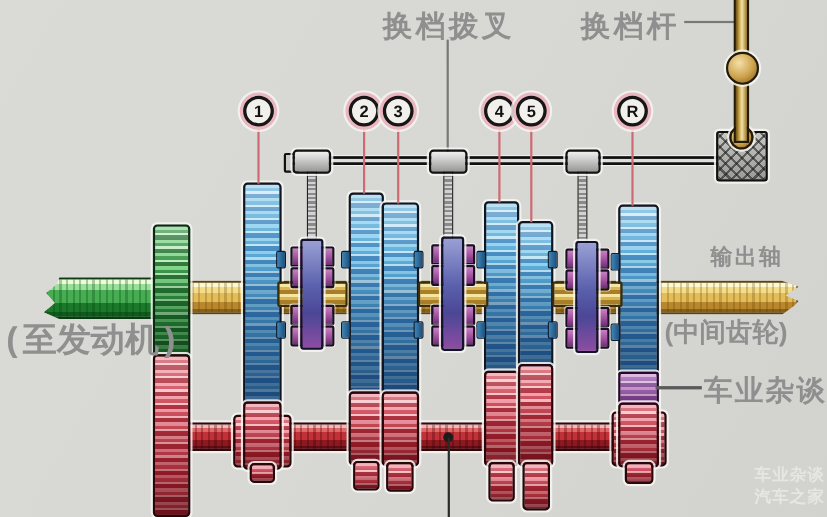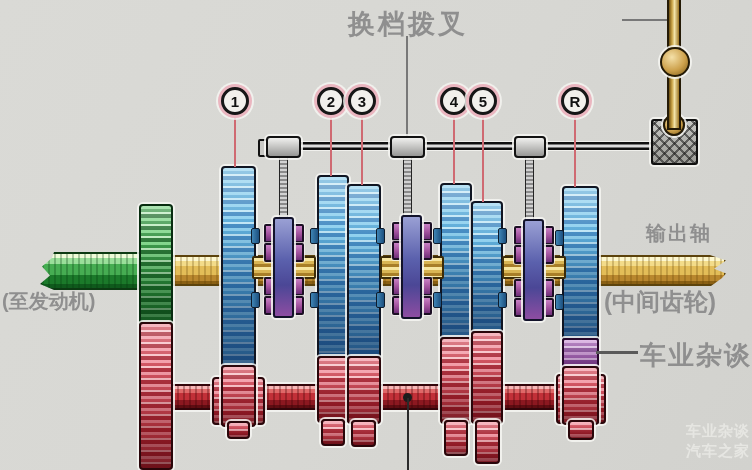--- a/index.html
+++ b/index.html
@@ -196,20 +196,21 @@
       <span>R</span>
     </div>
 
   <div class="abs" style="left:596px;top:351px;width:42px;height:3px;background:#5a5a5a;"></div>
   <div class="abs lbl" style="left:640px;top:338px;font-size:26px;letter-spacing:2px;">车业杂谈</div>
 
   <div class="abs" style="left:403px;top:393px;width:9px;height:9px;background:#1c1c1c;border-radius:50%;"></div>
   <div class="abs" style="left:407px;top:398px;width:2px;height:72px;background:#2a2a2a;"></div>
 
   <div class="abs lbl" style="left:348px;top:6px;font-size:27px;letter-spacing:3px;font-family:Liberation Mono, monospace;">换档拨叉</div>
-  <div class="abs lbl" style="left:2px;top:288px;font-size:20px;">(至发动机)</div>
+  <div class="abs lbl" style="left:528px;top:6px;font-size:27px;letter-spacing:3px;">换档杆</div>
+  <div class="abs lbl" style="left:2px;top:288px;font-size:31px;font-family:Liberation Mono, monospace;">(至发动机)</div>
   <div class="abs lbl" style="left:646px;top:220px;font-size:20px;letter-spacing:2px;">输出轴</div>
   <div class="abs lbl" style="left:604px;top:286px;font-size:24px;">(中间齿轮)</div>
 
   <div class="abs wm" style="left:686px;top:422px;">车业杂谈</div>
   <div class="abs wm" style="left:686px;top:442px;">汽车之家</div>
 
 </div>
 
 </body></html>

